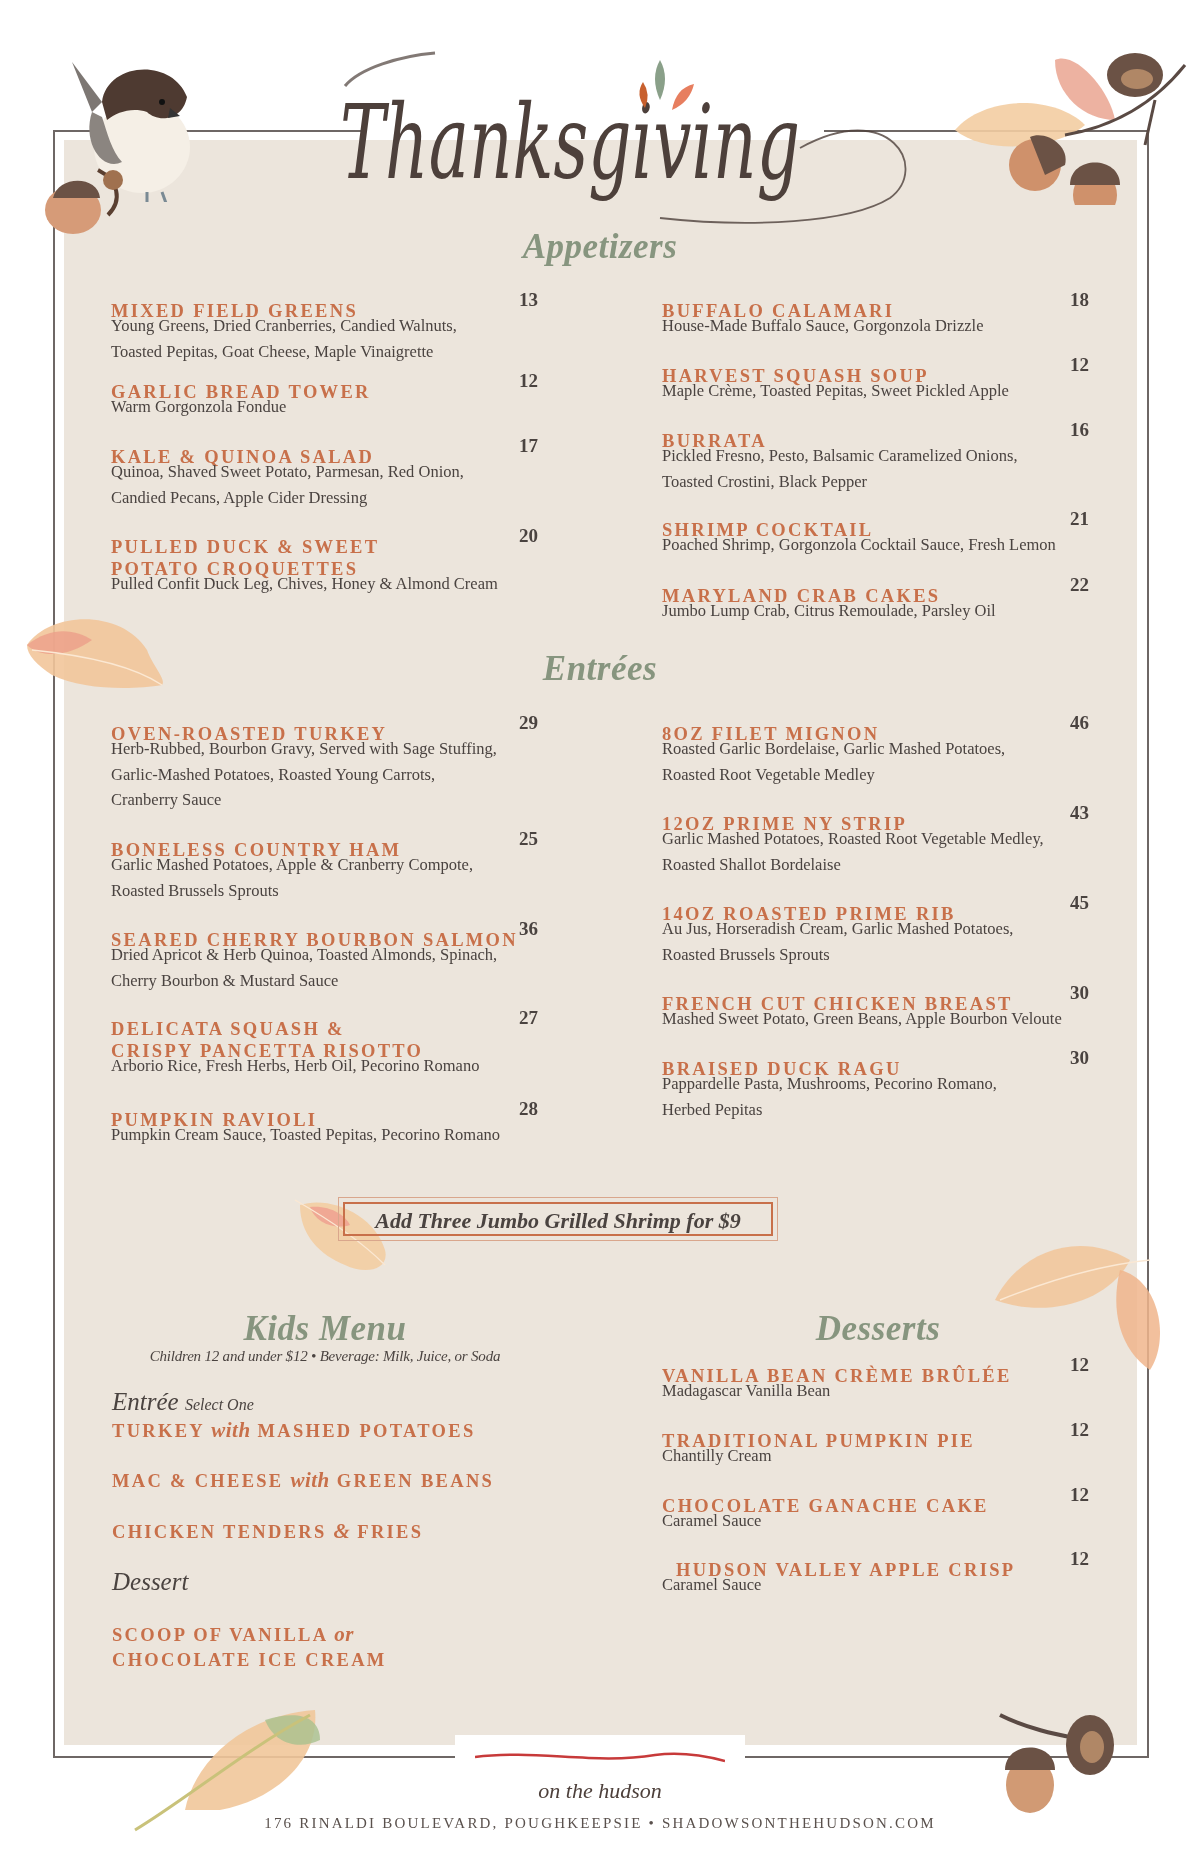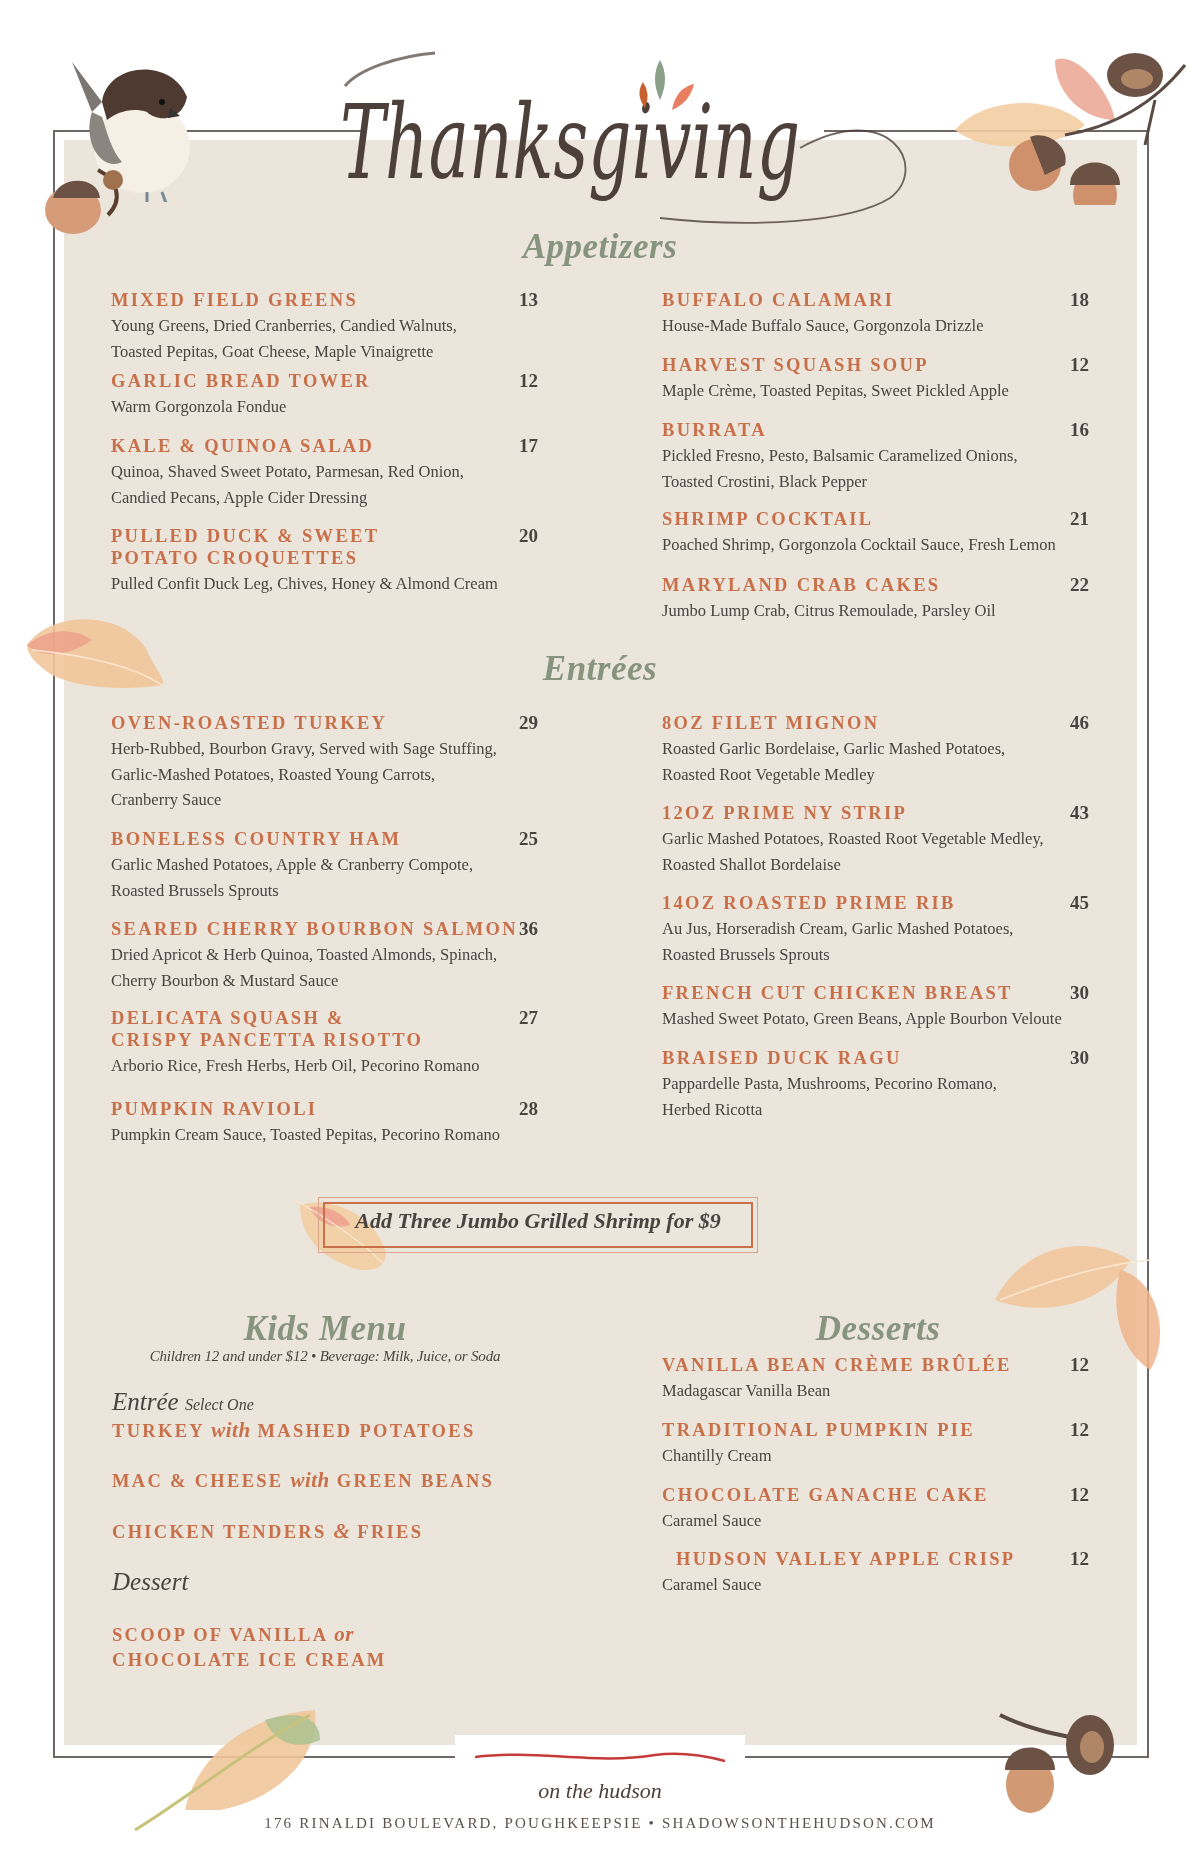--- a/index.html
+++ b/index.html
@@ -4,24 +4,24 @@
 <style>
   html, body { margin:0; padding:0; }
   body { width:1200px; height:1855px; background:#ffffff; position:relative; overflow:hidden;
          font-family:"Liberation Serif","DejaVu Serif",serif; color:#4a4340; }
   .frame { position:absolute; left:53px; top:130px; width:1092px; height:1624px; border:2px solid #6e6765; box-sizing:content-box; }
   .panel { position:absolute; left:64px; top:140px; width:1073px; height:1605px; background:#ece5dc; }
   .abs { position:absolute; }
   .gap { position:absolute; background:#ffffff; height:14px; }
   .title { position:absolute; left:330px; top:28px; width:600px; height:205px; }
   .sec-head { position:absolute; font-style:italic; font-weight:bold; color:#87957f; font-size:35px; text-align:center; line-height:1; letter-spacing:0.5px; }
-  .name { position:absolute; color:#c8704a; font-weight:bold; font-size:18.5px; letter-spacing:2.3px; line-height:26px; white-space:nowrap; text-transform:uppercase; }
+  .name { position:absolute; color:#c8704a; font-weight:bold; font-size:18.5px; letter-spacing:2.3px; line-height:26px; white-space:nowrap; text-transform:uppercase;margin-top:11px; }
   .price { position:absolute; color:#4a4340; font-weight:bold; font-size:19px; line-height:26px; text-align:right; width:40px; }
   .desc { position:absolute; color:#4a4340; font-size:16.5px; line-height:25.5px; white-space:nowrap; }
-  .shrimp-box { position:absolute; left:318px; top:1197px; width:440px; height:56px; border:1.5px solid #d9a68c; box-sizing:border-box; }
+  .shrimp-box { position:absolute; left:338px; top:1197px; width:440px; height:44px; border:1.5px solid #d9a68c; box-sizing:border-box; }
   .shrimp-inner { position:absolute; left:4px; top:4px; right:4px; bottom:4px; border:2px solid #c8704a; }
   .shrimp-text { position:absolute; left:0; right:0; top:10px; text-align:center; font-style:italic; font-weight:bold; font-size:22px; color:#4a4340; }
   .kids-sub { position:absolute; font-style:italic; font-size:15px; color:#4a4340; text-align:center; white-space:nowrap; letter-spacing:-0.2px; }
   .kid-label { position:absolute; font-style:italic; font-size:25px; color:#4a4340; white-space:nowrap; }
   .kid-label small { font-size:16px; font-style:italic; }
   .kid-item { position:absolute; color:#c8704a; font-weight:bold; font-size:18.5px; letter-spacing:2.3px; line-height:25px; white-space:nowrap; }
   .kid-item .conj { font-style:italic; letter-spacing:0.5px; font-size:21px; text-transform:none; }
   .logo { position:absolute; left:455px; top:1735px; width:290px; height:80px; background:#ffffff; }
   .logo-main { position:absolute; left:28px; top:2px; width:234px; text-align:center; font-size:38px; font-weight:bold; color:#4d403b; letter-spacing:1px; line-height:40px; }
   .logo-sub { position:absolute; left:0; right:0; top:44px; text-align:center; font-style:italic; font-size:22px; color:#4d403b; line-height:24px; }
@@ -176,21 +176,21 @@
     <div class="name" style="left: 662px; top: 890px;">14OZ ROASTED PRIME RIB</div>
     <div class="price" style="left: 1049px; top: 890px;">45</div>
     <div class="desc" style="left: 662px; top: 916px;">Au Jus, Horseradish Cream, Garlic Mashed Potatoes,</div>
     <div class="desc" style="left: 662px; top: 941.5px;">Roasted Brussels Sprouts</div>
     <div class="name" style="left: 662px; top: 980px;">FRENCH CUT CHICKEN BREAST</div>
     <div class="price" style="left: 1049px; top: 980px;">30</div>
     <div class="desc" style="left: 662px; top: 1006px;">Mashed Sweet Potato, Green Beans, Apple Bourbon Veloute</div>
     <div class="name" style="left: 662px; top: 1045px;">BRAISED DUCK RAGU</div>
     <div class="price" style="left: 1049px; top: 1045px;">30</div>
     <div class="desc" style="left: 662px; top: 1071px;">Pappardelle Pasta, Mushrooms, Pecorino Romano,</div>
-    <div class="desc" style="left: 662px; top: 1096.5px;">Herbed Ricotta</div>
+    <div class="desc" style="left: 662px; top: 1096.5px;">Herbed Pepitas</div>
   </div>
 
 <div class="shrimp-box">
   <div class="shrimp-inner"></div>
   <div class="shrimp-text">Add Three Jumbo Grilled Shrimp for $9</div>
 </div>
 
 <div class="sec-head" style="left:175px; width:300px; top:1311px;">Kids Menu</div>
 <div class="kids-sub" style="left:75px; width:500px; top:1348px;">Children 12 and under $12 •  Beverage: Milk, Juice, or Soda</div>
 <div class="kid-label" style="left:112px; top:1388px;">

